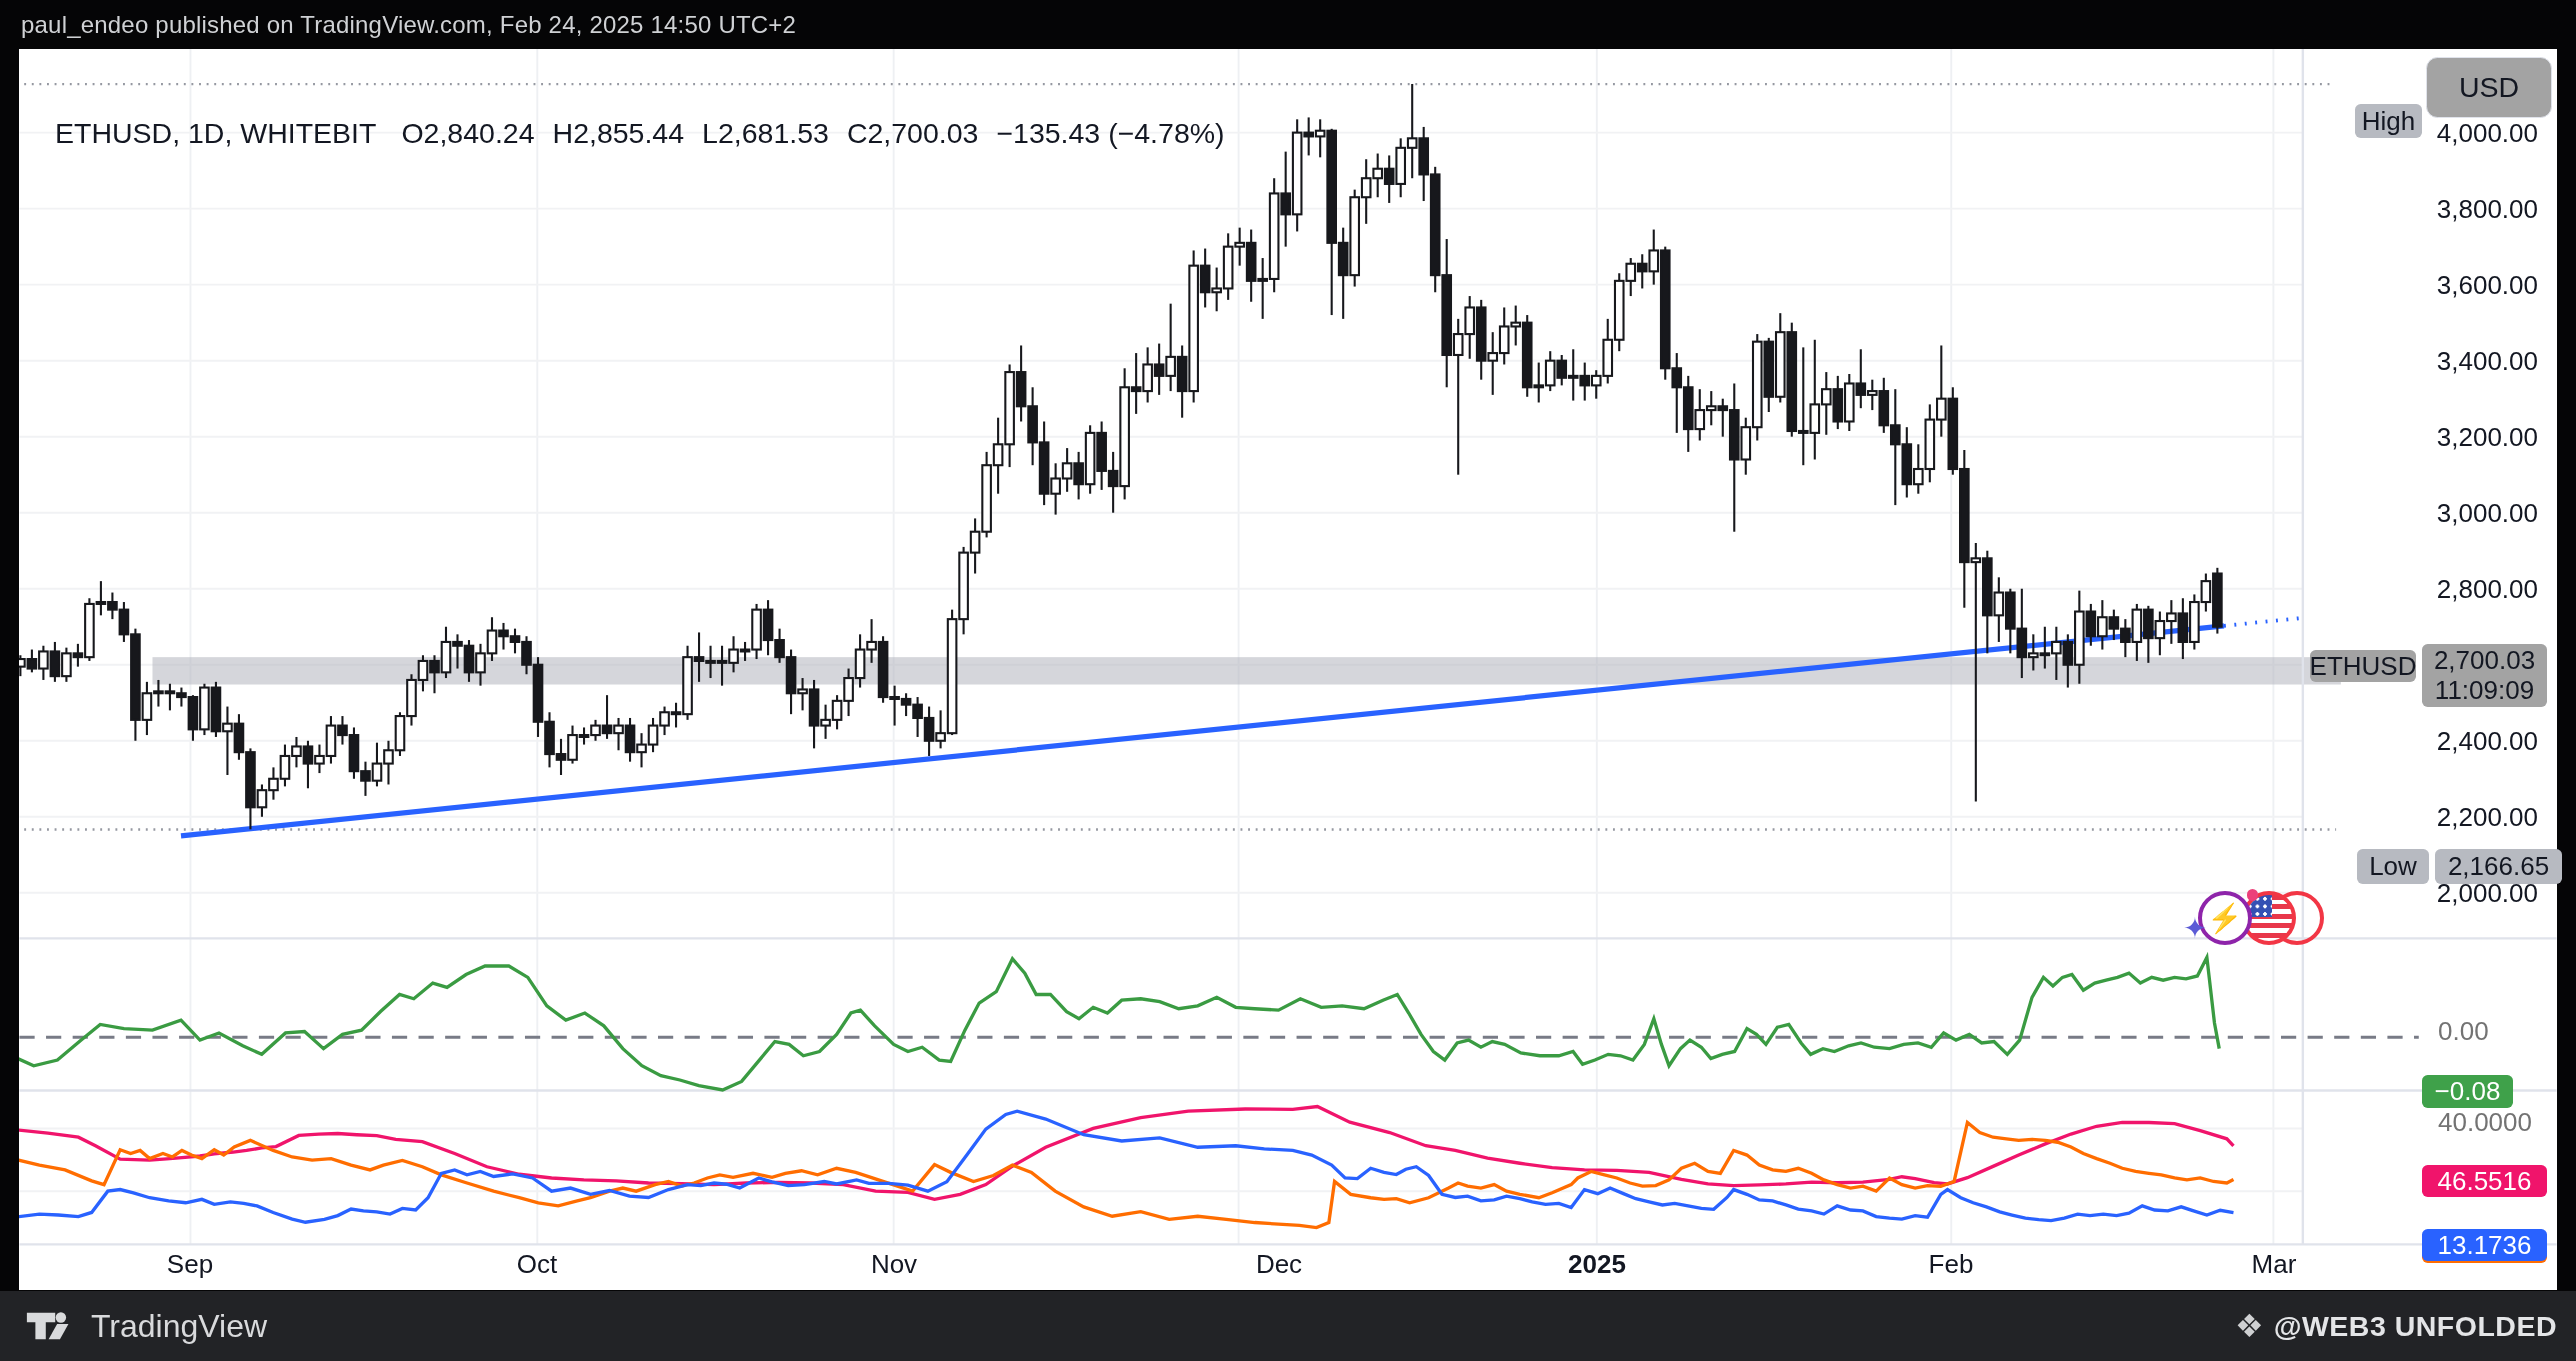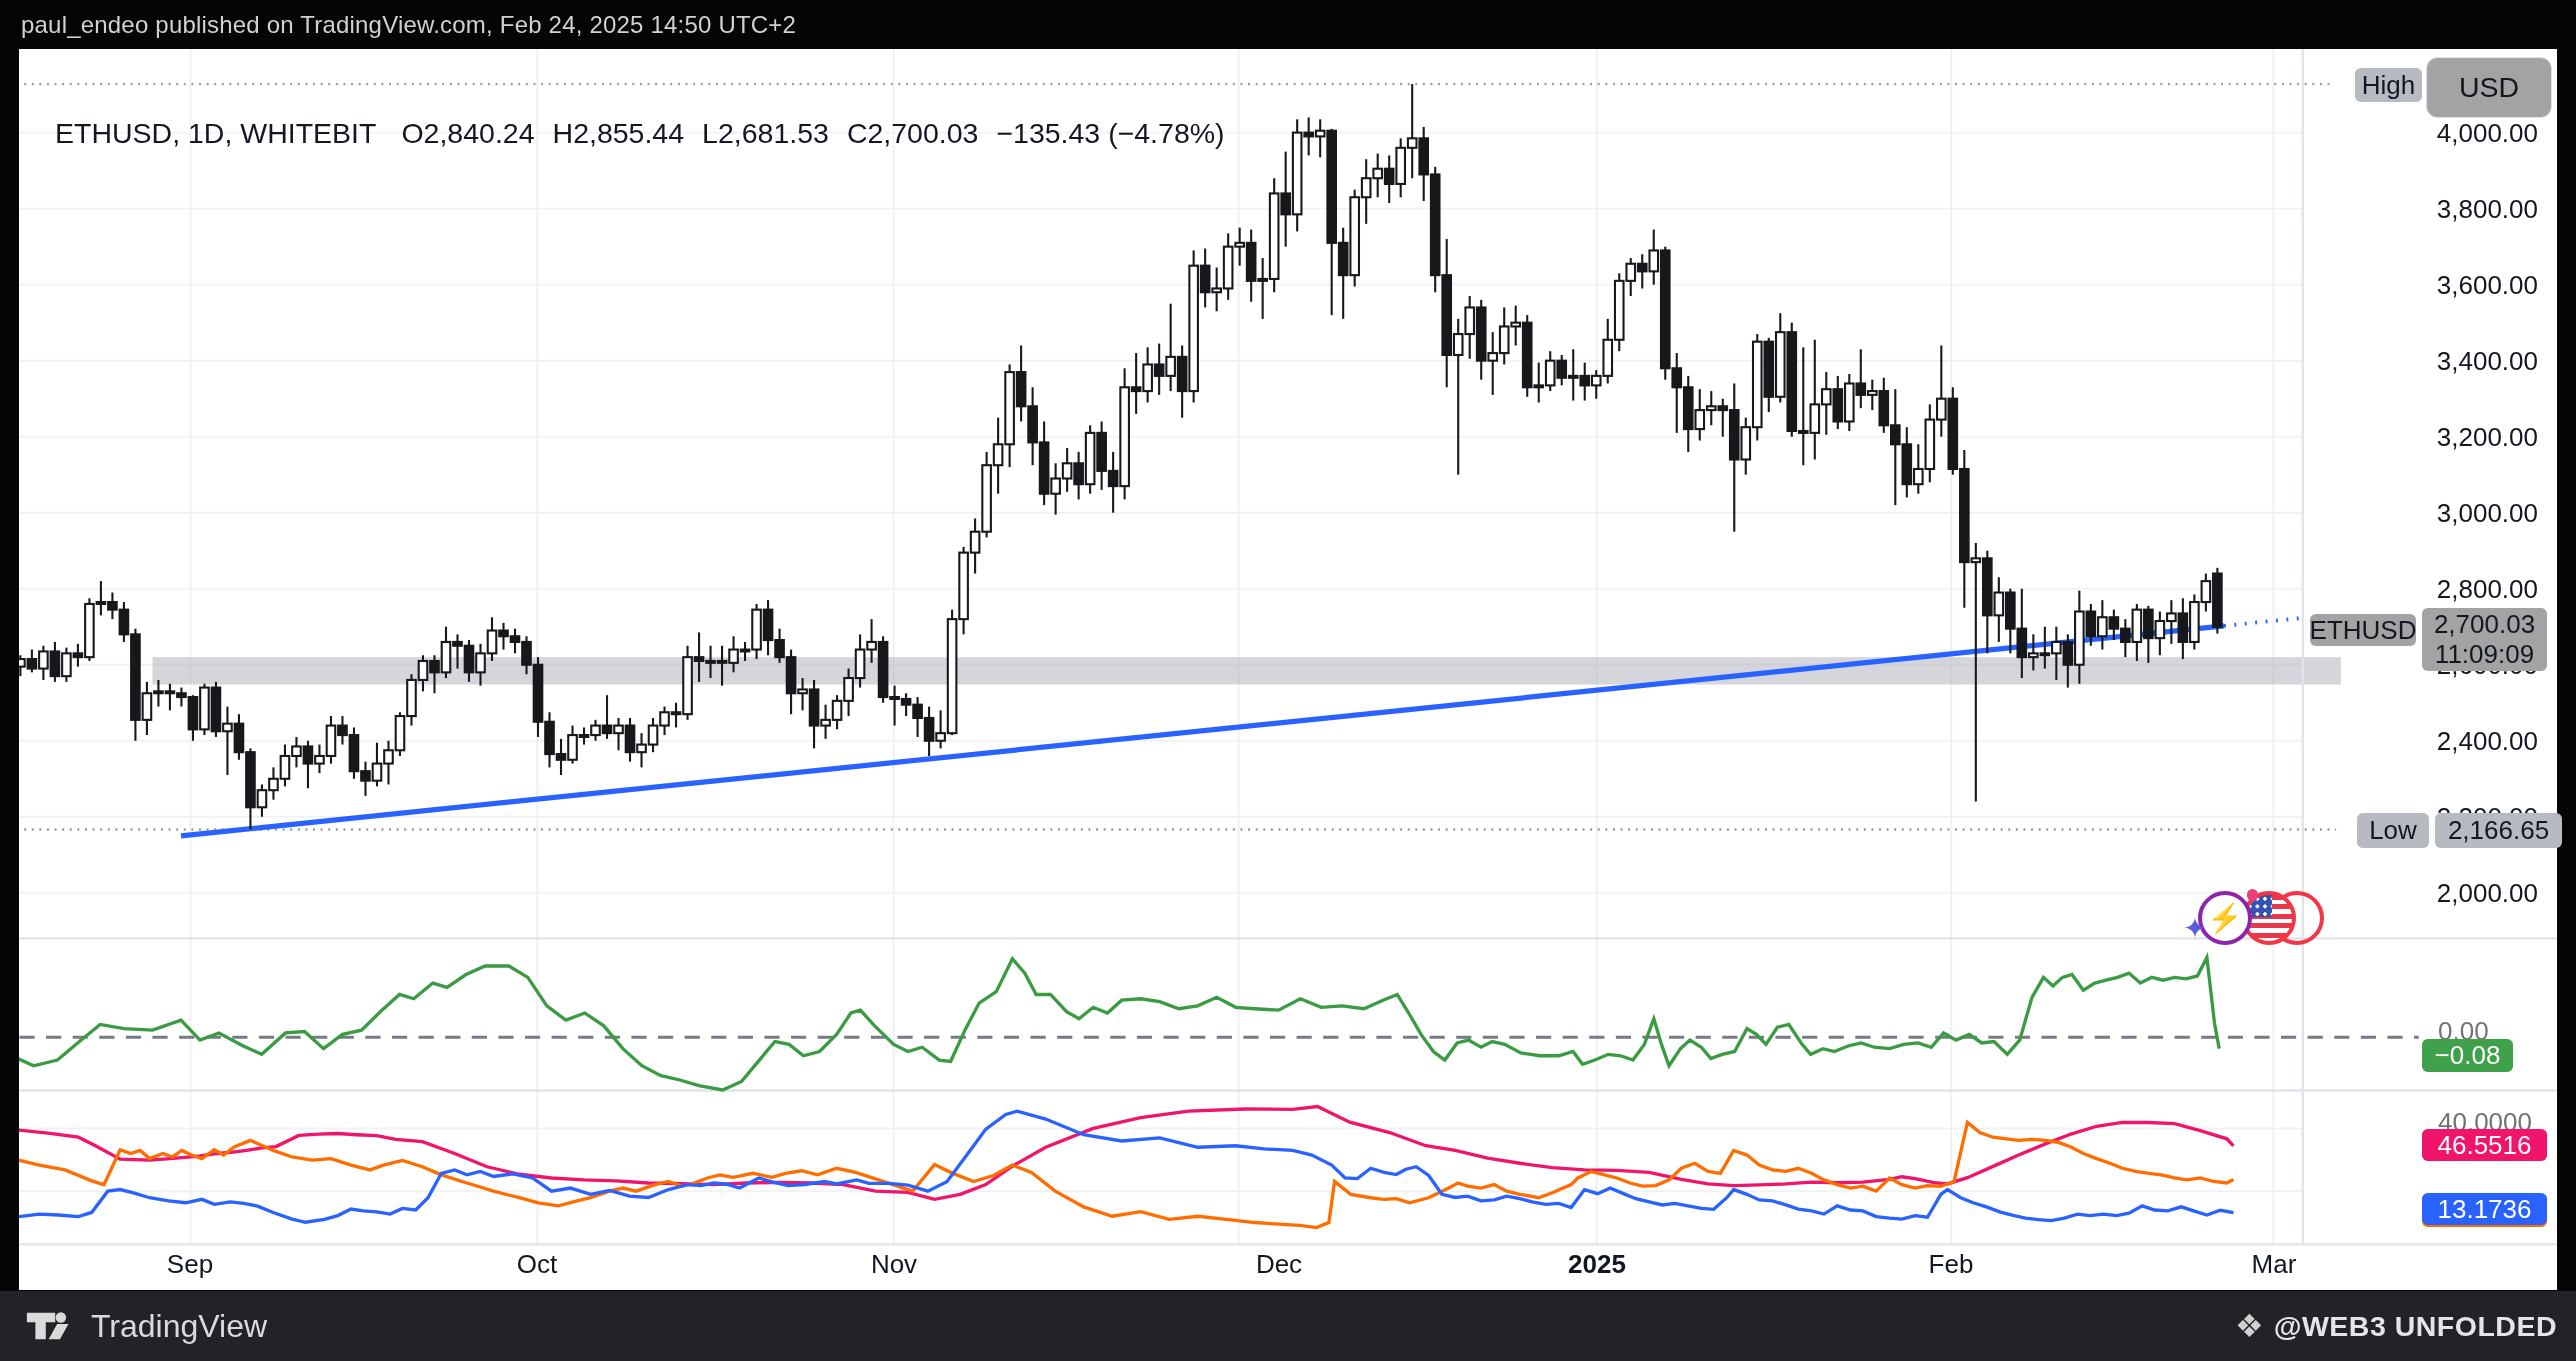--- a/index.html
+++ b/index.html
@@ -6,21 +6,21 @@
   .page{position:relative;width:2576px;height:1361px;background:#050506;font-family:"Liberation Sans",sans-serif;overflow:hidden;}
   .topbar{position:absolute;left:0;top:0;width:2576px;height:49px;background:#050506;display:flex;align-items:center;}
   .topbar span{color:#cfd1d4;font-size:24px;margin-left:21px;letter-spacing:0.2px;}
   .canvas{position:absolute;left:19px;top:49px;width:2538px;height:1241px;background:#ffffff;}
   .canvas svg{position:absolute;left:0;top:0;}
   .hdr{position:absolute;left:36px;top:84px;transform:translateY(-50%);font-size:28.5px;color:#131722;white-space:nowrap;z-index:4;}
   .hdr span{margin-right:18px;}
   .hdr .sym{margin-right:25px;}
   .plabel{position:absolute;width:119px;text-align:right;transform:translateY(-50%);font-size:26px;color:#131722;z-index:2;}
   .tlabel{position:absolute;transform:translateX(-50%);font-size:26px;color:#131722;top:1200px;z-index:2;}
-  .badge{position:absolute;font-size:26px;color:#131722;border-radius:5.7px;display:flex;align-items:center;justify-content:center;z-index:5;}
+  .badge{position:absolute;font-size:26px;color:#131722;border-radius:5.7px;display:flex;align-items:center;justify-content:center;z-index:5;margin-top:36px;}
   .graybadge{background:#b7bac1;}
   .cyan{background:#a3a3a3;}
   .pricebadge{flex-direction:column;line-height:29.5px;font-size:26px;}
   .vbadge{color:#fff;z-index:6;}
   .axislbl{position:absolute;width:119px;text-align:left;transform:translateY(-50%);font-size:26px;color:#737373;z-index:3;}
   .usdbtn{position:absolute;left:2407px;top:7.6px;width:124px;height:59px;background:#a3a3a3;border:1.9px solid #e0e3eb;border-radius:11.4px;display:flex;align-items:center;justify-content:center;font-size:28.5px;font-weight:500;color:#131722;z-index:7;cursor:pointer;}
   .bottombar{position:absolute;left:0;top:1291px;width:2576px;height:70px;background:#222326;display:flex;align-items:center;justify-content:space-between;text-align:center;}
   .brand{display:flex;align-items:center;margin-left:25px;}
   .brand .mark{margin-right:15px;display:block;}
   .brand .txt{color:#d9dadc;font-size:32px;font-weight:500;}

